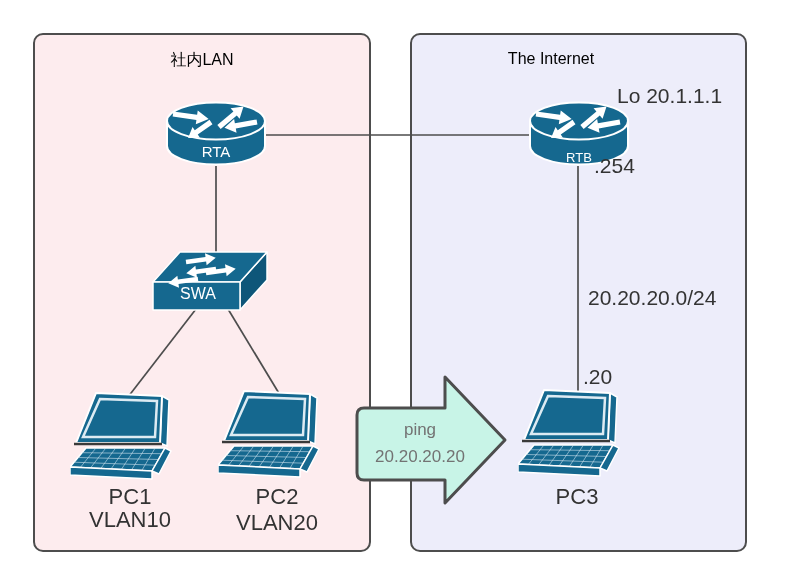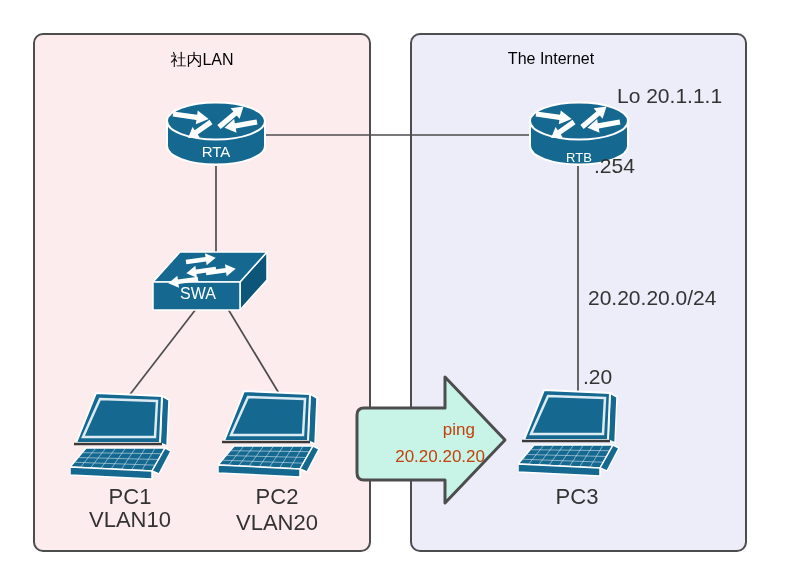--- a/index.html
+++ b/index.html
@@ -21,21 +21,21 @@
   .lo-label{left:617px;top:84px;}
   .if254-label{left:594px;top:154px;}
   .subnet-label{left:588px;top:286px;}
   .ip20-label{left:583px;top:365px;}
   .pc-label{position:absolute;font-size:22px;color:#333;text-align:center;white-space:nowrap;}
   .pc1-name{left:70px;top:484px;width:120px;}
   .pc1-vlan{left:70px;top:483px;width:120px;margin-top:24px;}
   .pc2-name{left:217px;top:484px;width:120px;}
   .pc2-vlan{left:217px;top:510px;width:120px;}
   .pc3-name{left:518px;top:484px;width:118px;}
-  .ping-text{position:absolute;font-size:17px;color:#c2410c;text-align:right;white-space:nowrap;}
+  .ping-text{position:absolute;font-size:17px;color:#737373;text-align:center;white-space:nowrap;}
   .ping-line1{left:365px;top:420px;width:110px;}
   .ping-line2{left:355px;top:447px;width:130px;}
 </style>
 </head>
 <body>
 
 <div class="canvas">
 
   <div class="box lan-box"></div>
   <div class="box internet-box"></div>

